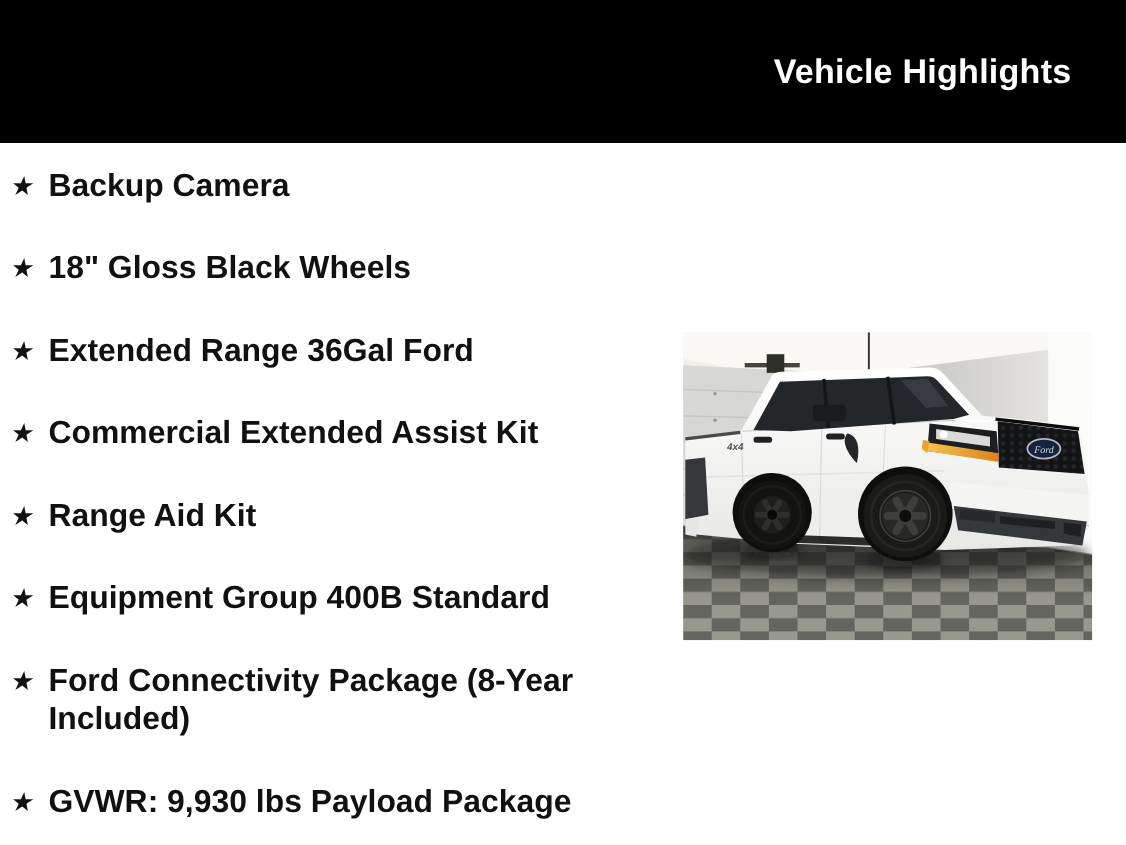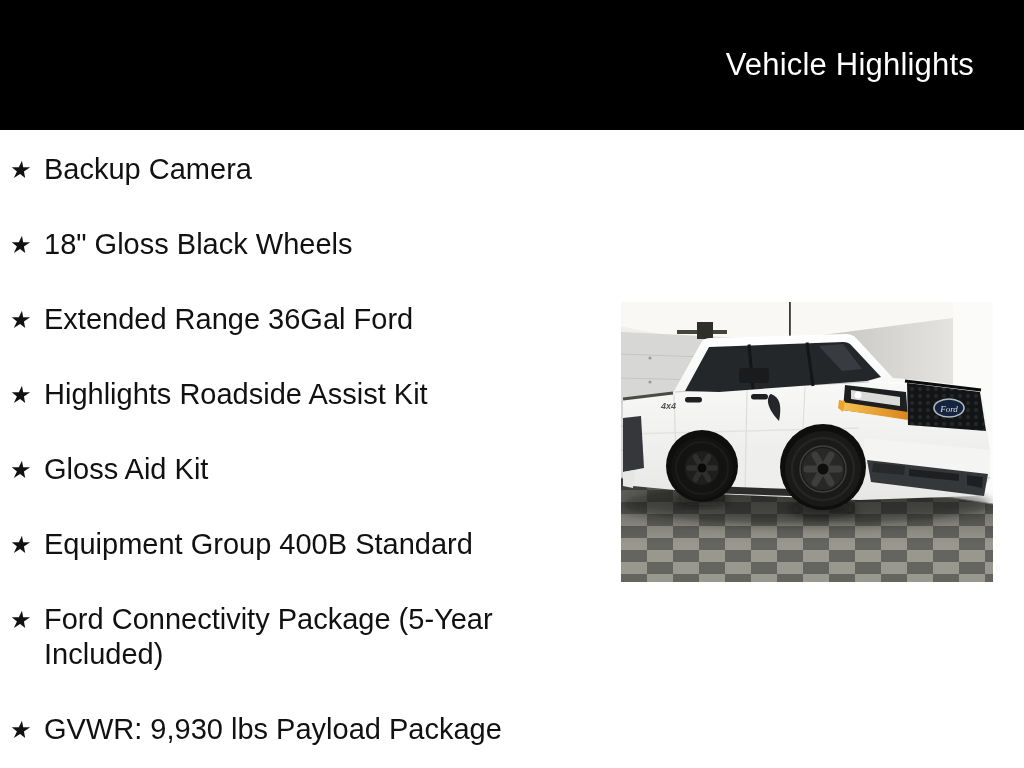--- a/index.html
+++ b/index.html
@@ -13,37 +13,37 @@
     font-family:"Liberation Sans", sans-serif;
     color:var(--text-color,#111);
   }
   .topbar{
     height:130px;background:var(--header-bg,#000);
     display:flex;align-items:center;justify-content:flex-end;
     padding-right:50px;
   }
   .title{
     margin:0;color:var(--header-text,#fff);
-    font-size:31px;font-weight:400;letter-spacing:.2px;
+    font-size:31px;font-weight:700;letter-spacing:.2px;
   }
   .content{position:relative;height:638px;}
   .features{
     position:absolute;left:10px;top:22px;width:562px;
     margin:0;padding:0;list-style:none;
   }
   .feature{
     display:flex;align-items:flex-start;
     font-size:29px;line-height:35px;color:var(--text-color,#111);
     margin-bottom:40px;
   }
   .star{
     flex:0 0 34px;width:34px;font-size:24px;line-height:35px;
     transform:skewX(-8deg);color:var(--text-color,#111);
   }
-  .ftext{flex:1;}
+  .ftext{flex:1;font-weight:bold;}
   .photo{position:absolute;left:621px;top:172px;width:372px;height:280px;margin:0;}
   .photo svg{display:block;width:100%;height:100%;}
 </style>
 </head>
 <body>
 
 <div class="page">
 
   <header class="topbar">
     <h1 class="title">Vehicle Highlights</h1>
@@ -59,33 +59,33 @@
       <li class="feature">
         <span class="star">★</span>
         <span class="ftext">18" Gloss Black Wheels</span>
       </li>
       <li class="feature">
         <span class="star">★</span>
         <span class="ftext">Extended Range 36Gal Ford</span>
       </li>
       <li class="feature">
         <span class="star">★</span>
-        <span class="ftext">Highlights Roadside Assist Kit</span>
-      </li>
-      <li class="feature">
-        <span class="star">★</span>
-        <span class="ftext">Gloss Aid Kit</span>
+        <span class="ftext">Commercial Extended Assist Kit</span>
+      </li>
+      <li class="feature">
+        <span class="star">★</span>
+        <span class="ftext">Range Aid Kit</span>
       </li>
       <li class="feature">
         <span class="star">★</span>
         <span class="ftext">Equipment Group 400B Standard</span>
       </li>
       <li class="feature">
         <span class="star">★</span>
-        <span class="ftext">Ford Connectivity Package (5-Year Included)</span>
+        <span class="ftext">Ford Connectivity Package (8-Year Included)</span>
       </li>
       <li class="feature">
         <span class="star">★</span>
         <span class="ftext">GVWR: 9,930 lbs Payload Package</span>
       </li>
     </ul>
 
     <figure class="photo">
       <svg viewBox="0 0 372 280" xmlns="http://www.w3.org/2000/svg">
         <defs>

